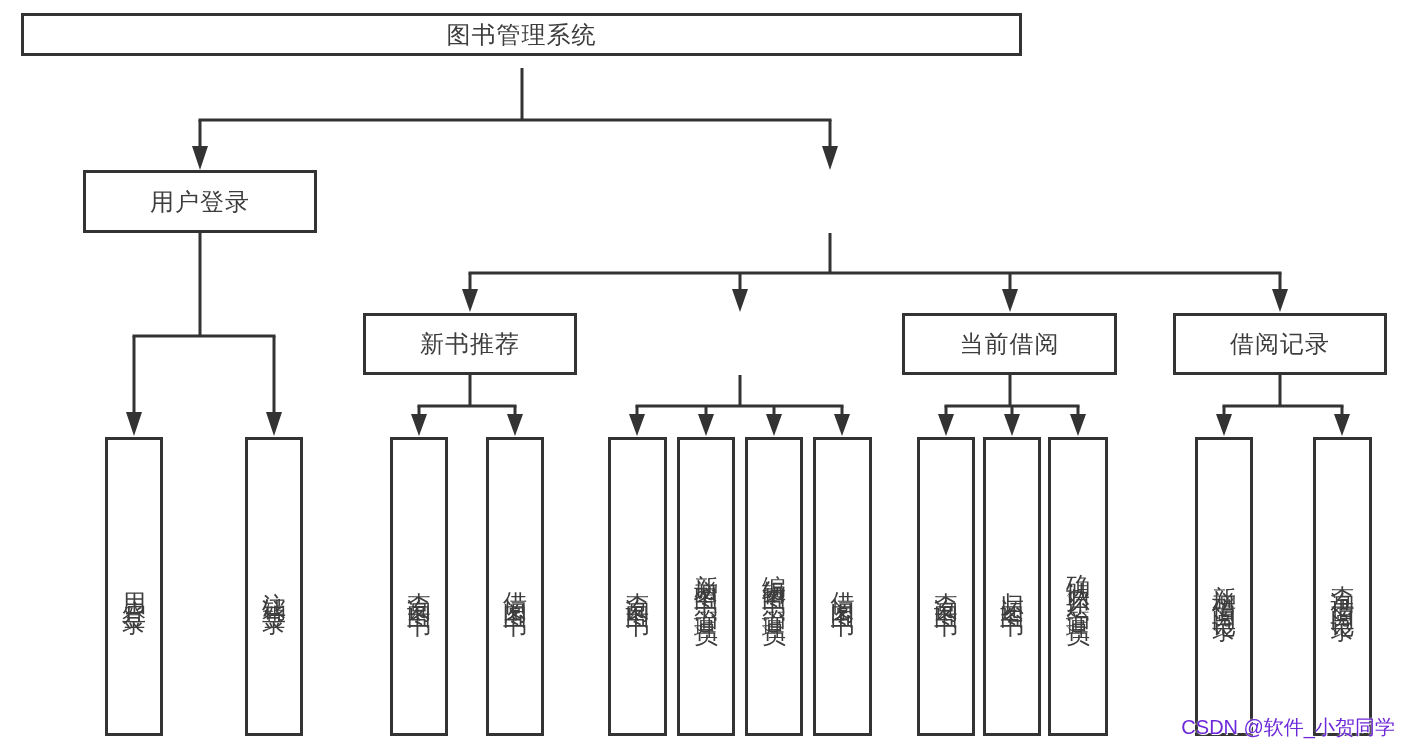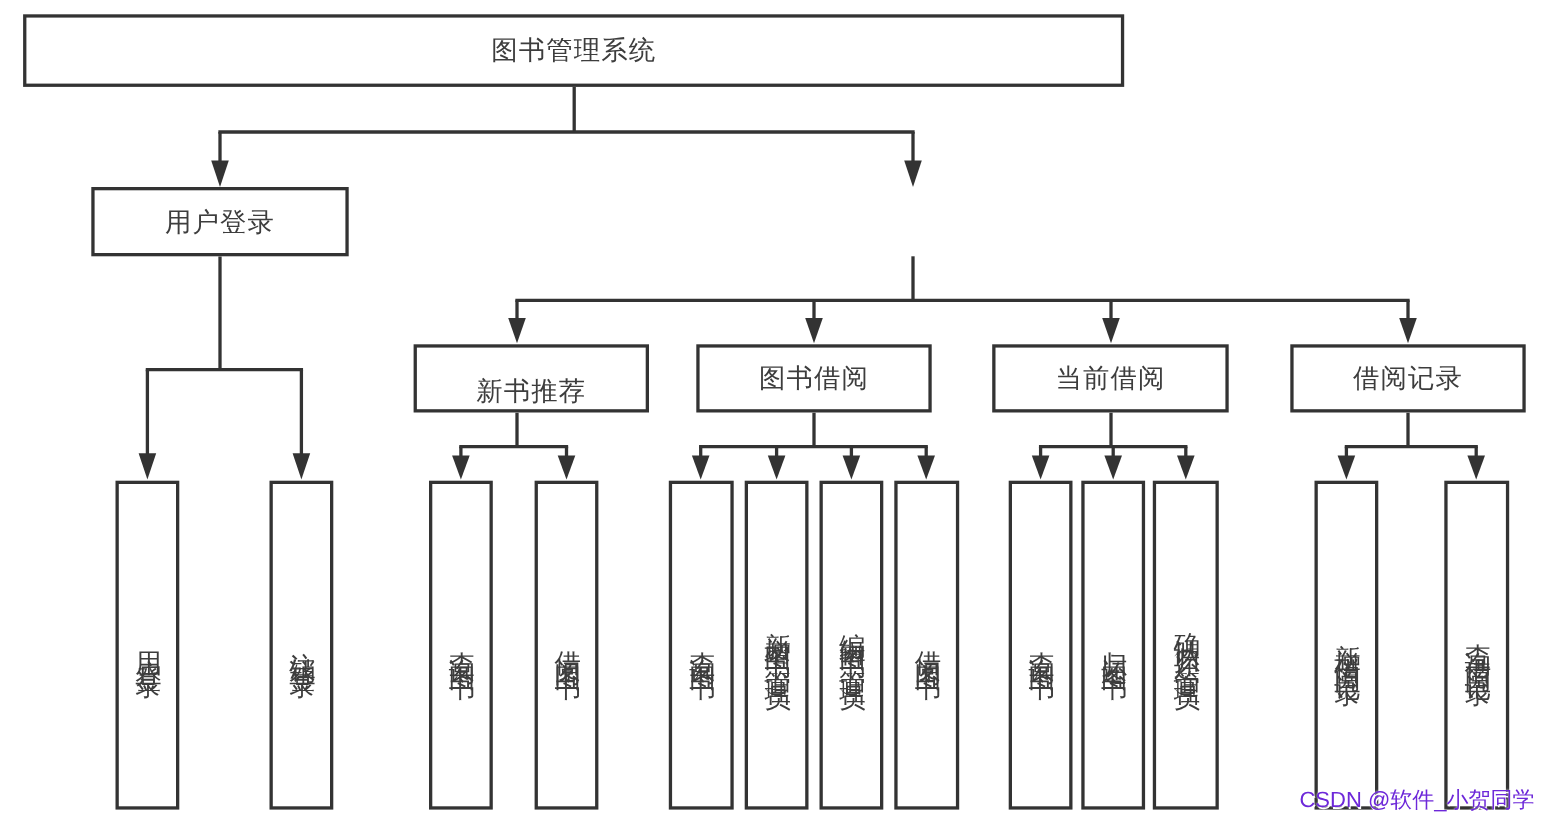--- a/index.html
+++ b/index.html
@@ -131,33 +131,30 @@
     <g>
       <line x1="1280" y1="375" x2="1280" y2="406"></line>
       <line class="rail" x1="1224" y1="406" x2="1342" y2="406"></line>
       <line x1="1224" y1="406" x2="1224" y2="416"></line>
       <polygon points="1216,414 1232,414 1224,436"></polygon>
       <line x1="1342" y1="406" x2="1342" y2="416"></line>
       <polygon points="1334,414 1350,414 1342,436"></polygon>
     </g>
   </svg>
 
-  <div class="box" style="left:21px; top:13px; width:1001px; height:66px;">
+  <div class="box" style="left:21px; top:13px; width:1001px; height:43px;">
     <span class="h-label">图书管理系统</span>
   </div>
 
   <div class="box" style="left:83px; top:170px; width:234px; height:63px;">
     <span class="h-label">用户登录</span>
   </div>
 
-  <div class="box" style="left:376px; top:313px; width:214px; height:62px;align-items:flex-end;">
+  <div class="box" style="left:363px; top:313px; width:214px; height:62px;">
     <span class="h-label">新书推荐</span>
-  </div>
-  <div class="box" style="left:633px; top:313px; width:214px; height:62px;">
-    <span class="h-label">图书借阅</span>
   </div>
   <div class="box" style="left:1173px; top:313px; width:214px; height:62px;">
     <span class="h-label">借阅记录</span>
   </div>
   <div class="box" style="left:902px; top:313px; width:215px; height:62px;">
     <span class="h-label">当前借阅</span>
   </div>
 
   <div class="box" style="left:105px; top:437px; width:58px; height:299px;">
     <span class="v-label">用户登录</span>

